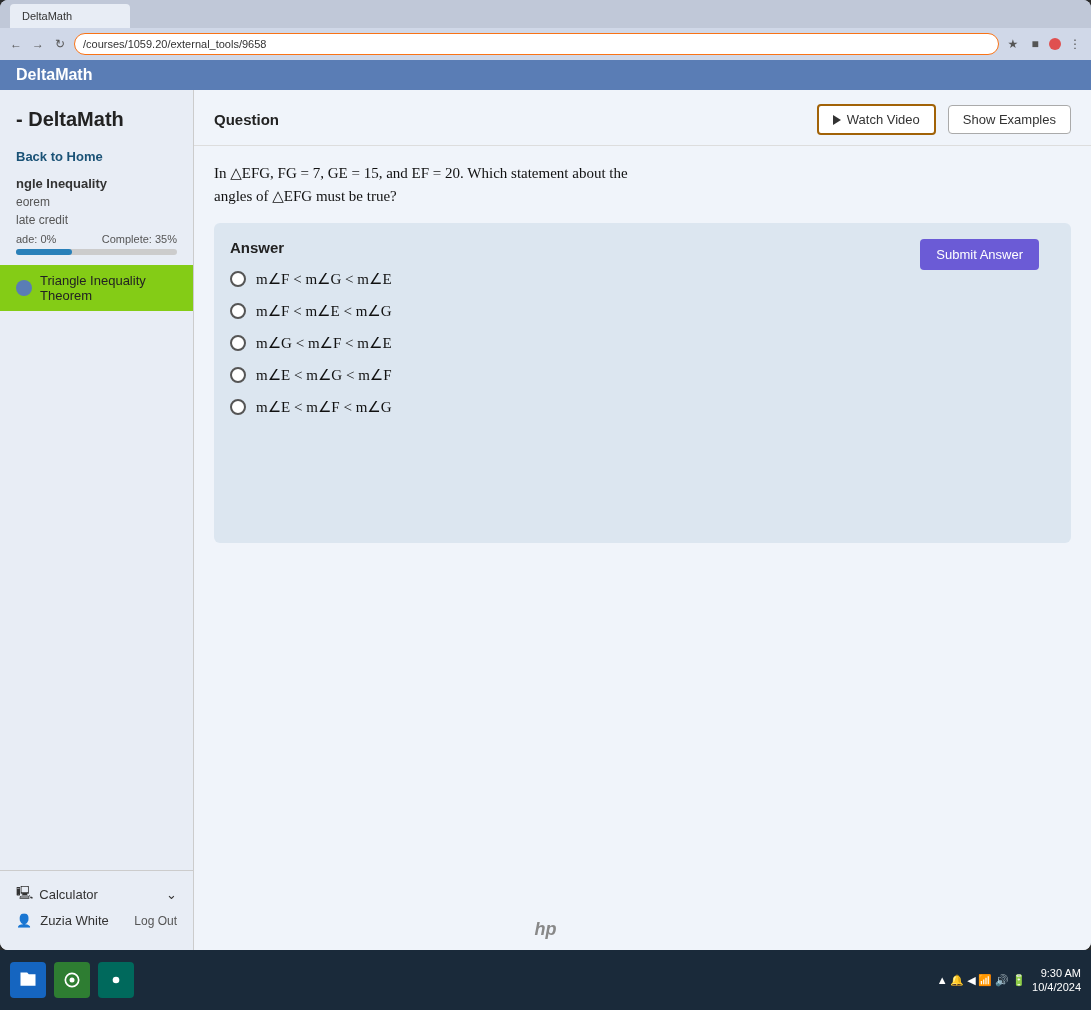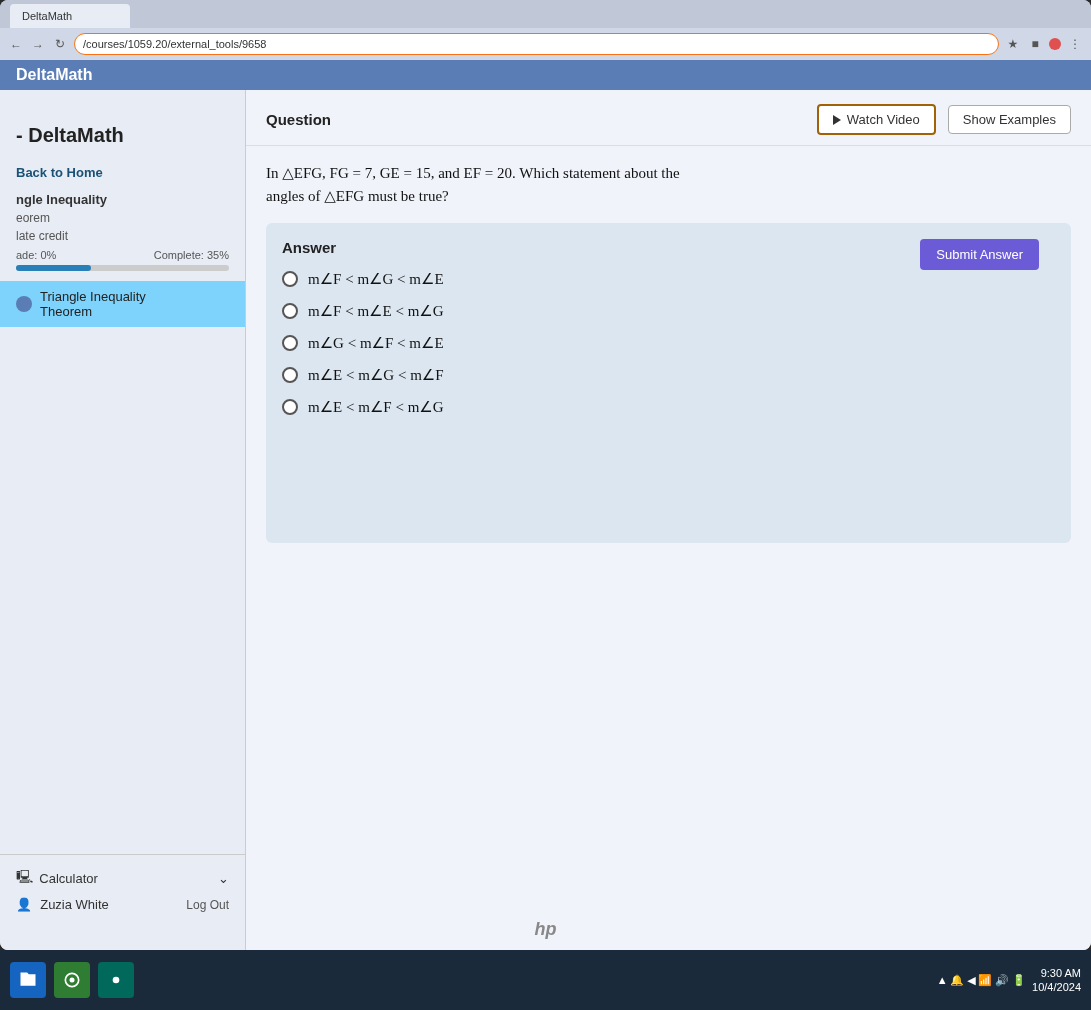--- a/index.html
+++ b/index.html
@@ -105,24 +105,24 @@
 
     
     .main-layout {
       display: flex;
       flex: 1;
       overflow: hidden;
     }
 
     
     .sidebar {
-      width: 246px;
+      width: 194px;
       background: #e8edf5;
       border-right: 1px solid #ccc;
-      padding: 26px 0;
+      padding: 10px 0;
       display: flex;
       flex-direction: column;
       flex-shrink: 0;
     }
     .sidebar-title {
       font-size: 20px;
       font-weight: bold;
       color: #222;
       padding: 8px 16px 12px;
     }
@@ -166,21 +166,21 @@
       border-radius: 4px;
       height: 6px;
     }
     .sidebar-nav-item {
       padding: 8px 16px;
       display: flex;
       align-items: center;
       gap: 8px;
       cursor: pointer;
       font-size: 13px;
-      background: #7dd3fc;
+      background: #84cc16;
       margin: 2px 0;
       color: #222;
       font-weight: 500;
     }
     .nav-icon {
       width: 16px;
       height: 16px;
       background: #5a7db5;
       border-radius: 50%;
       flex-shrink: 0;

